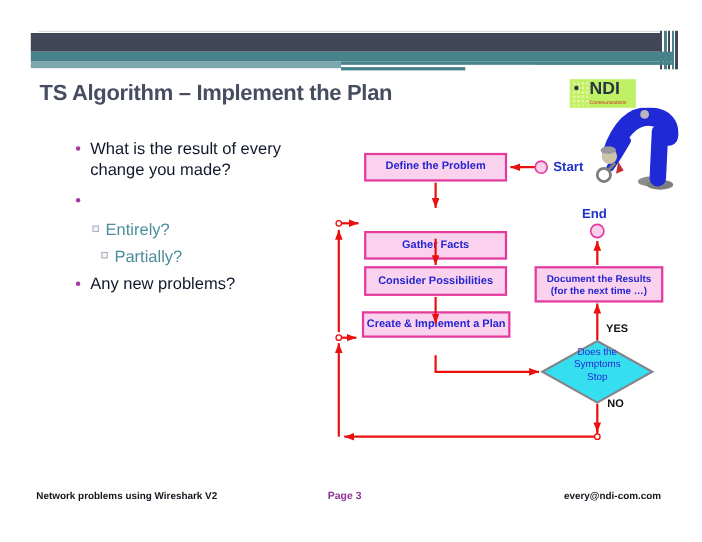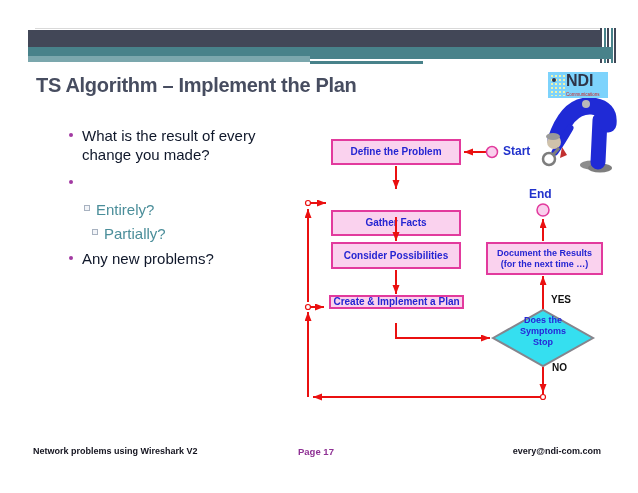--- a/index.html
+++ b/index.html
@@ -16,44 +16,44 @@
   .bar-teal-ext{position:absolute;left:310px;top:56px;width:302px;height:3px;background:#48828a;}
   .bar-white-line{position:absolute;left:310px;top:59px;width:176px;height:2px;background:#ffffff;}
   .bar-teal-ext2{position:absolute;left:310px;top:61px;width:113px;height:3px;background:#48828a;}
   .bar-lightteal{position:absolute;left:28px;top:56px;width:282px;height:6px;background:#7ba7ad;}
 
   
   .title{position:absolute;left:36px;top:74px;font-size:20px;font-weight:bold;
     color:#474d60;letter-spacing:-0.3px;white-space:nowrap;}
 
   
-  .logo{position:absolute;left:548px;top:72px;width:60px;height:26px;background:#7dd3fc;}
+  .logo{position:absolute;left:518px;top:72px;width:60px;height:26px;background:#bef264;}
   .logo-dots{position:absolute;left:2px;top:2px;width:15px;height:22px;
     background-image:radial-gradient(#edf3ad 1px, transparent 1.3px);background-size:4px 4px;}
   .logo-darkdot{position:absolute;left:4px;top:6px;width:4px;height:4px;border-radius:50%;background:#2e3448;}
   .logo-text{position:absolute;left:18px;top:0px;font-size:16px;font-weight:bold;color:#2e3448;letter-spacing:0px;}
   .logo-tag{position:absolute;left:18px;bottom:1px;font-size:5px;color:#cf1f1f;white-space:nowrap;transform:scale(0.9);transform-origin:left;}
 
   
   .bullet{position:absolute;color:#0f172a;font-size:15px;line-height:19px;}
   .bdot{position:absolute;left:-13px;top:7px;width:4px;height:4px;border-radius:50%;background:#a23aa2;}
   .sq{position:absolute;left:-12px;top:5px;width:4px;height:4px;border:1px solid #a8b2c0;background:#f2f4f8;}
   .sub{color:#4b8e9a;}
 
   
   .fbox{position:absolute;box-sizing:border-box;background:#fad2ee;border:2px solid #e23a9d;
     color:#2525d2;font-weight:bold;font-size:10px;display:flex;align-items:center;justify-content:center;
     text-align:center;line-height:1.2;}
   .box1{left:331px;top:139px;width:130px;height:26px;}
   .box2{left:331px;top:190px;width:130px;height:26px;margin-top:20px;}
   .box3{left:331px;top:242px;width:130px;height:27px;}
-  .box4{left:329px;top:295px;width:135px;height:14px;font-size:10px;}
+  .box4{left:329px;top:283px;width:135px;height:24px;font-size:10px;}
   .boxdoc{left:486px;top:242px;width:117px;height:33px;font-size:9px;flex-direction:column;}
   .diamond-text{position:absolute;left:498px;top:315px;width:90px;text-align:center;
-    color:#2626d8;font-weight:bold;font-size:9px;line-height:11px;}
+    color:#2626d8;font-weight:normal;font-size:9px;line-height:11px;}
   .lbl{position:absolute;font-weight:bold;}
   .lbl-start{left:503px;top:144px;font-size:12px;color:#2233cc;}
   .lbl-end{left:529px;top:187px;font-size:12px;color:#2233cc;}
   .lbl-yes{left:551px;top:294px;font-size:10px;color:#111111;}
   .lbl-no{left:552px;top:362px;font-size:10px;color:#111111;}
 
   .flow-svg{position:absolute;left:0;top:0;pointer-events:none;}
   .man-svg{position:absolute;left:540px;top:98px;pointer-events:none;}
 
   
@@ -158,14 +158,14 @@
   <div>Does the</div>
   <div>Symptoms</div>
   <div>Stop</div>
 </div>
 <div class="lbl lbl-start">Start</div>
 <div class="lbl lbl-end">End</div>
 <div class="lbl lbl-yes">YES</div>
 <div class="lbl lbl-no">NO</div>
 
 <div class="footer-left">Network problems using Wireshark V2</div>
-<div class="footer-center">Page 17</div>
+<div class="footer-center">Page 3</div>
 <div class="footer-right">every@ndi-com.com</div>
 
 </body></html>

